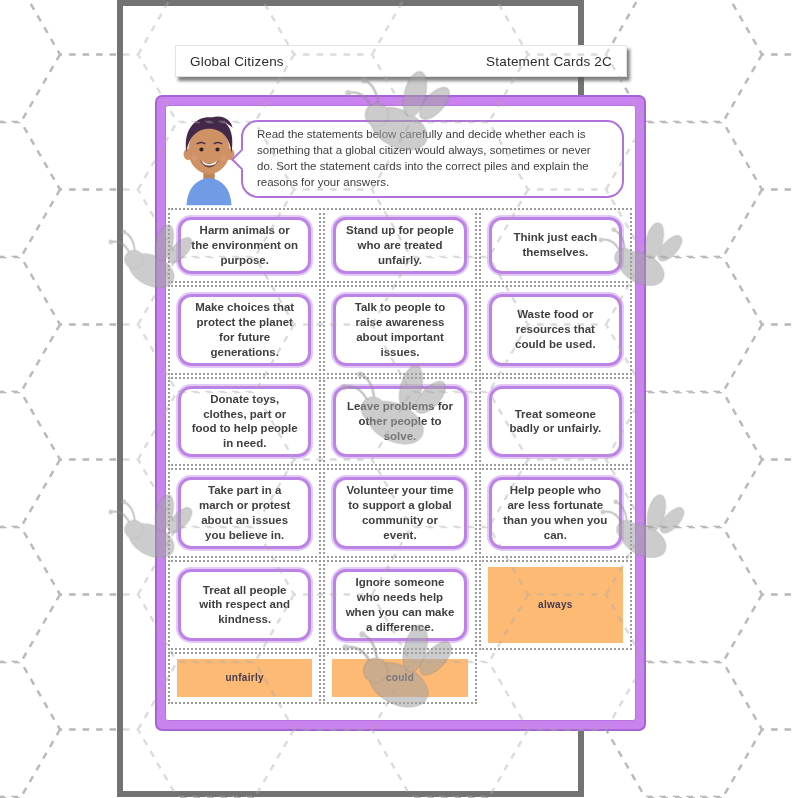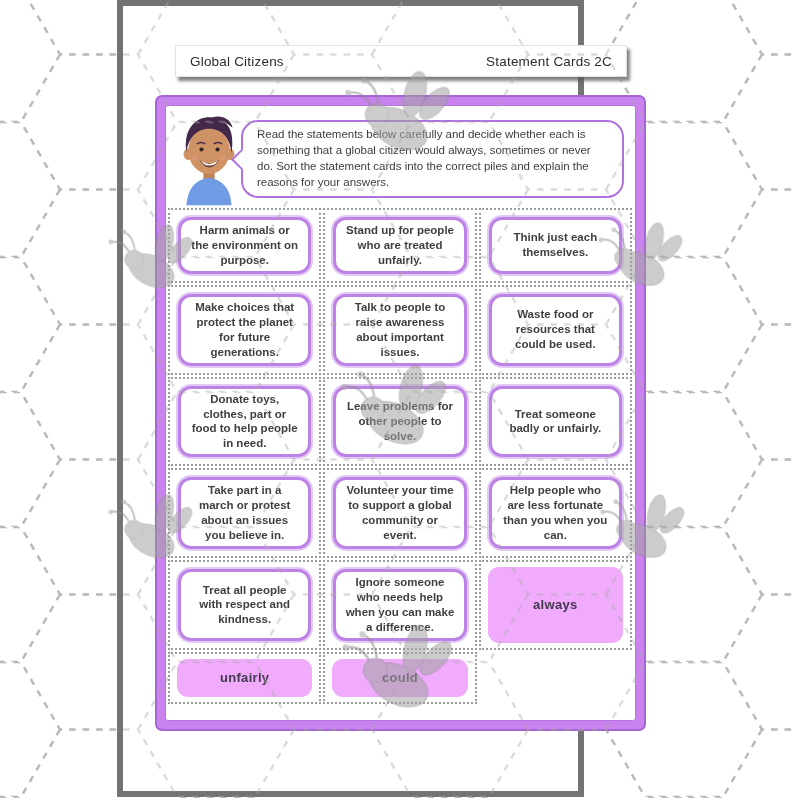--- a/index.html
+++ b/index.html
@@ -55,23 +55,23 @@
   }
   .card{
     flex:1;margin:7px 8px;background:#ffffff;
     border:3px solid #bd82e5;border-radius:13px;
     box-shadow:0 0 0 2px #e3c9f6;
     display:flex;align-items:center;justify-content:center;
     font-size:11.5px;line-height:1.3;color:#3f3f3f;text-align:center;
     padding:3px 9px;box-sizing:border-box;
   }
   .label-box{
-    flex:1;margin:5px 7px;background:#f0abfc;border-radius:11px;
+    flex:1;margin:5px 7px;background:#fdba74;border-radius:0;
     display:flex;align-items:center;justify-content:center;
-    font-size:13px;color:#45394f;letter-spacing:.3px;
+    font-size:10px;color:#45394f;letter-spacing:.3px;
   }
   .footer{
     position:absolute;left:0;right:0;top:737px;height:14px;
     font-size:8.5px;color:#4a4a4a;
   }
   .footer .copyright{position:absolute;left:52px;top:0;}
   .footer .website{position:absolute;right:54px;top:0;}
   svg.bees{position:absolute;left:0;top:0;z-index:20;pointer-events:none;}
   svg.hex-overlay{position:absolute;left:0;top:0;z-index:30;pointer-events:none;opacity:.42;}
 </style>

